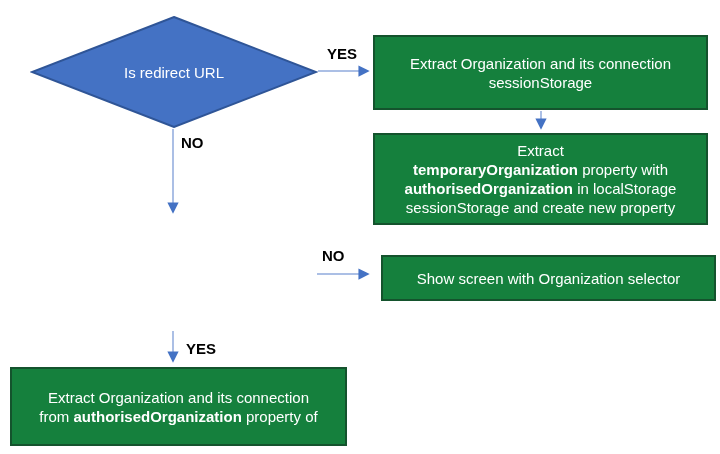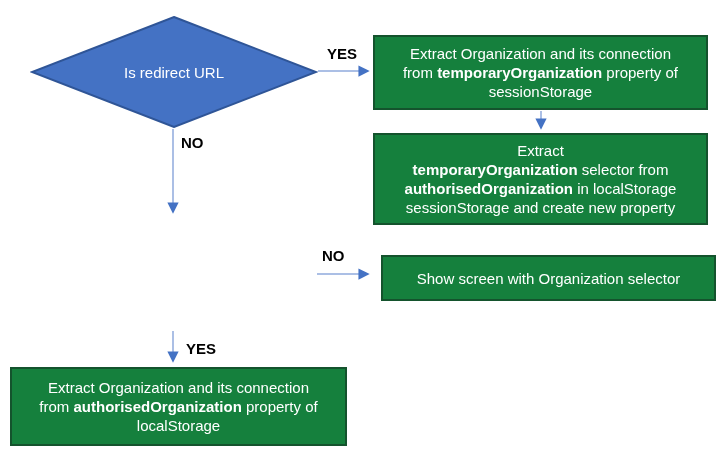--- a/index.html
+++ b/index.html
@@ -49,46 +49,44 @@
       <polygon points="144,1 286,56 144,111 2,56" fill="#4472c4" stroke="#2f5597" stroke-width="2"></polygon>
     </svg>
     <div class="node-text">
         <div><span>Is redirect URL</span></div>
       </div>
   </div>
 
   <div class="box" style="left:373px;top:35px;width:335px;height:75px;">
     <div>
         <div><span>Extract Organization and its connection</span></div>
-        <div><span>from </span><span style="font-weight: 700;">temporaryOrganization</span><span> property of</span></div>
         <div><span>sessionStorage</span></div>
       </div>
   </div>
 
   <div class="box" style="left:373px;top:133px;width:335px;height:92px;">
     <div>
         <div><span>Extract</span></div>
-        <div><span style="font-weight: 700;">temporaryOrganization</span><span> selector from</span></div>
+        <div><span style="font-weight: 700;">temporaryOrganization</span><span> property with</span></div>
         <div><span style="font-weight: 700;">authorisedOrganization</span><span> in localStorage</span></div>
         <div><span>sessionStorage and create new property</span></div>
       </div>
   </div>
 
 
   <div class="box" style="left:381px;top:255px;width:335px;height:46px;">
     <div>
         <div><span>Show screen with Organization selector</span></div>
       </div>
   </div>
 
   <div class="box" style="left:10px;top:367px;width:337px;height:79px;">
     <div>
         <div><span>Extract Organization and its connection</span></div>
         <div><span>from </span><span style="font-weight: 700;">authorisedOrganization</span><span> property of</span></div>
-        <div><span>localStorage</span></div>
       </div>
   </div>
 
   <div class="edge-label" style="left:327px;top:46px;">YES</div>
   <div class="edge-label" style="left:181px;top:135px;">NO</div>
   <div class="edge-label" style="left:322px;top:248px;">NO</div>
   <div class="edge-label" style="left:186px;top:341px;">YES</div>
 
 </div>
 

